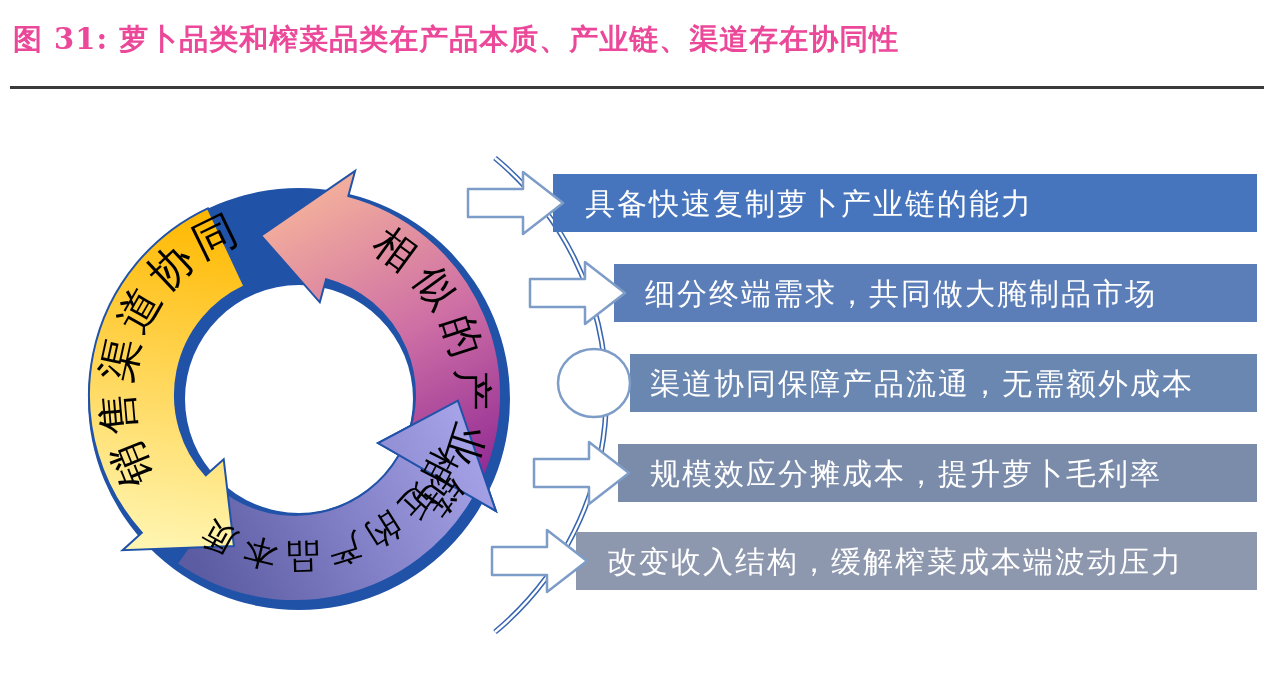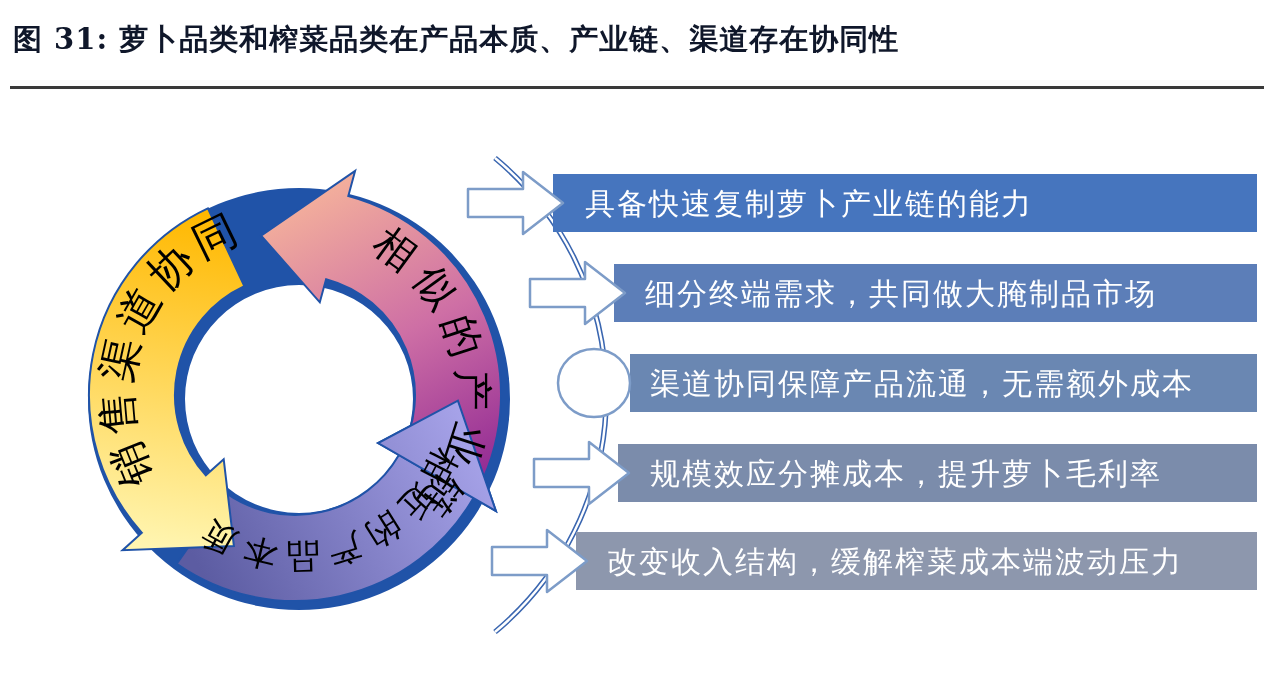--- a/index.html
+++ b/index.html
@@ -6,21 +6,21 @@
   .stage{
     position:relative;
     width:1274px;height:682px;
     background:#fff;
     font-family:"DejaVu Sans","Liberation Sans",sans-serif;
     overflow:hidden;
   }
   .fig-title{
     position:absolute;left:13px;top:20px;
     font-size:29px;font-weight:bold;
-    color:#0f172a;
+    color:#ec4899;
     font-family:"DejaVu Serif","Liberation Serif",serif;
     letter-spacing:1px;
     white-space:nowrap;
   }
   .title-divider{
     position:absolute;left:10px;top:86px;width:1254px;height:0;
     border-top:3px solid #3a3a3a;
   }
   .diagram-svg{position:absolute;left:0;top:0;}
   .bar-label{

